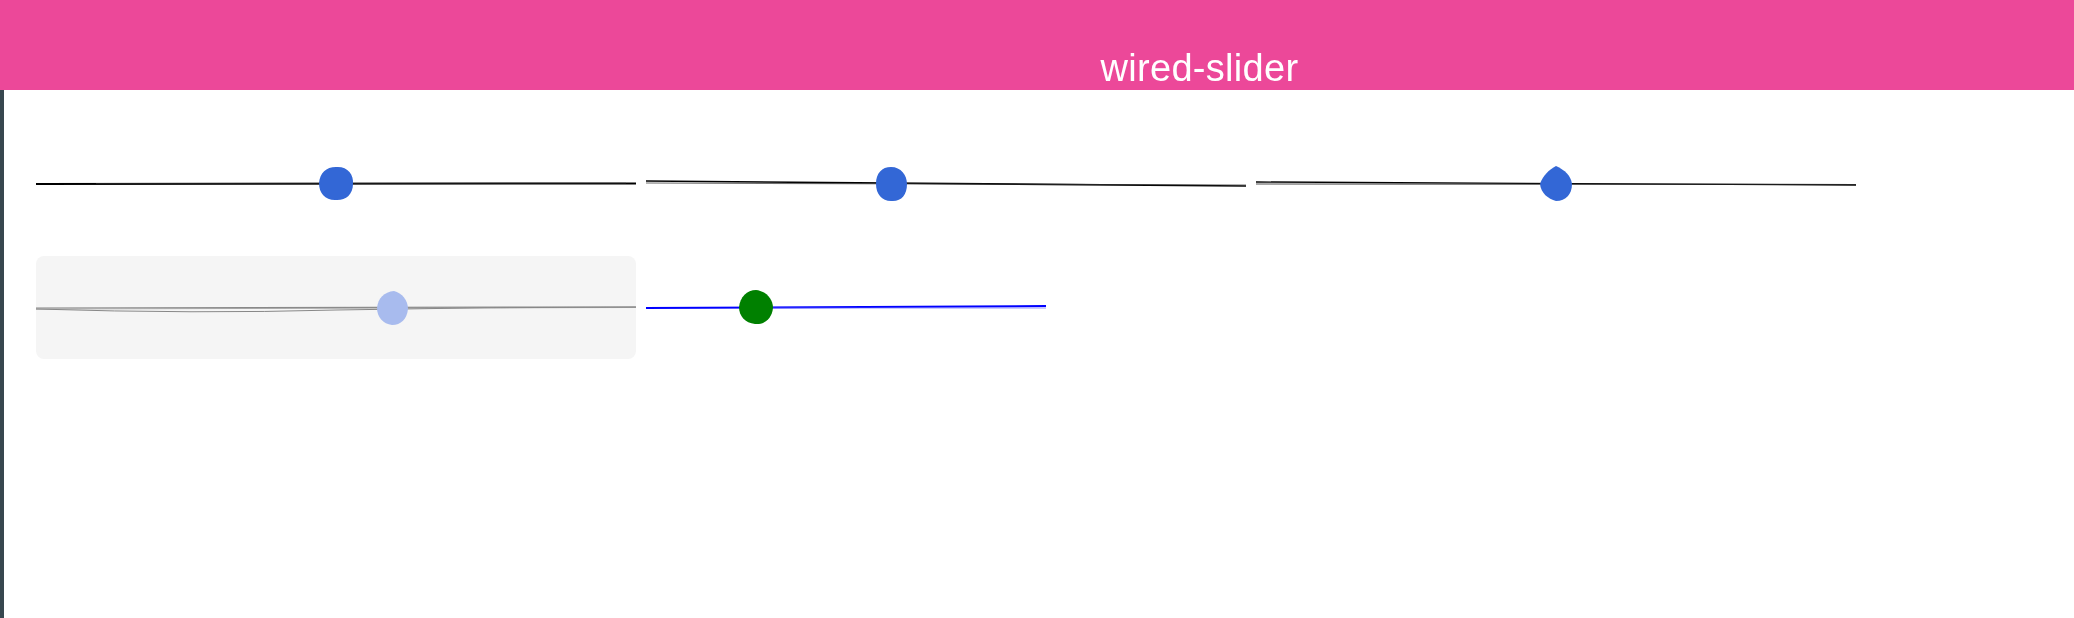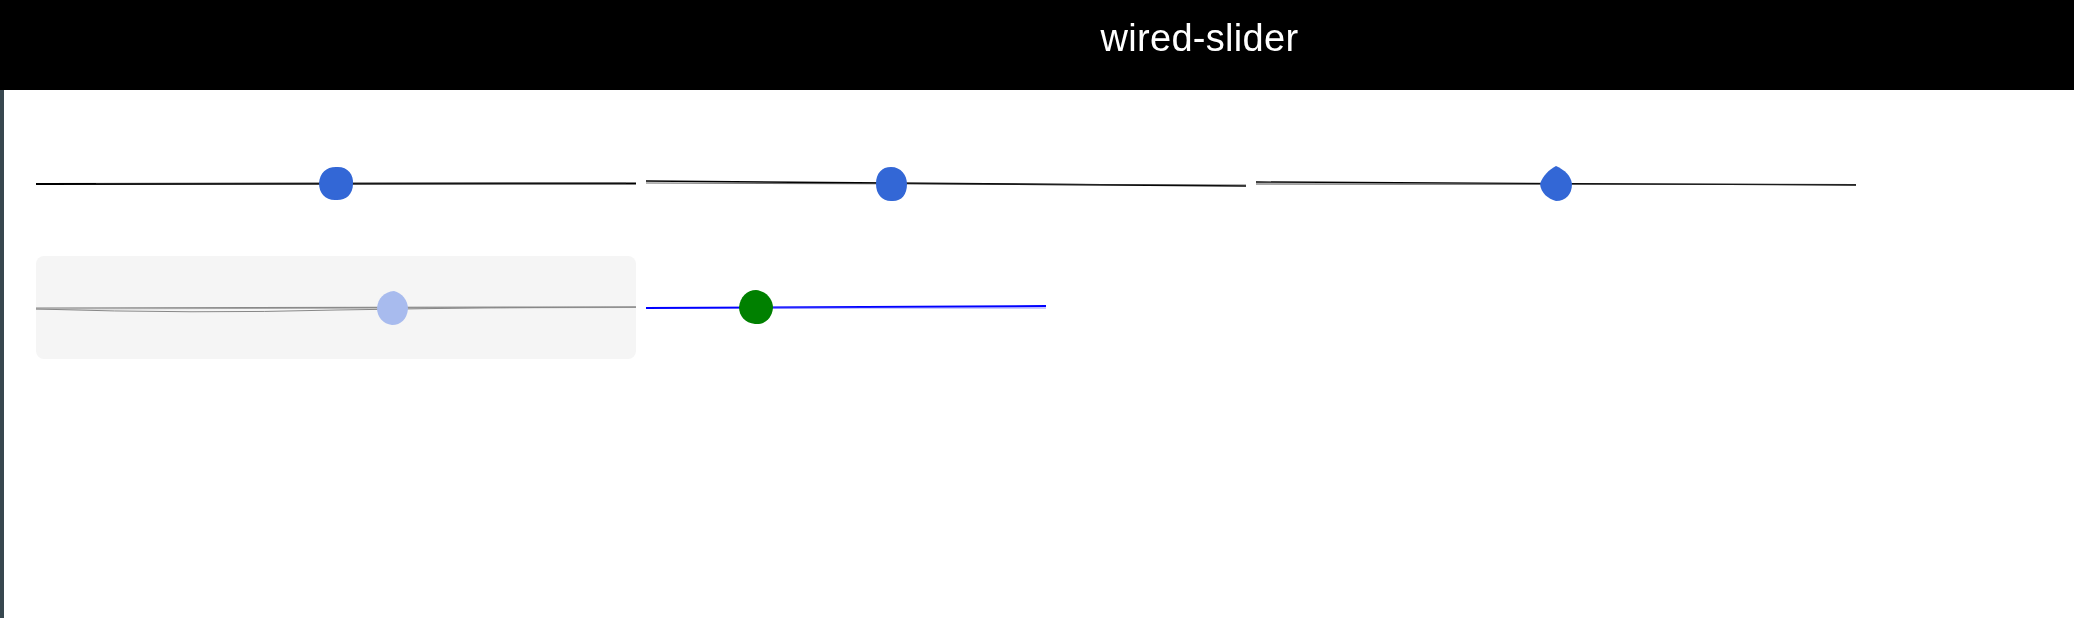--- a/index.html
+++ b/index.html
@@ -9,23 +9,23 @@
       height: 618px;
       overflow: hidden;
       background: #ffffff;
       font-family: "Liberation Sans", "DejaVu Sans", sans-serif;
     }
     .header {
       position: absolute;
       left: 0; top: 0;
       width: 2074px;
       height: 90px;
-      background: #000000;
+      background: #ec4899;
       display: flex;
-      align-items: center;
+      align-items: flex-end;
       justify-content: center;
     }
     .header-title {
       color: #ffffff;
       font-size: 38px;
       font-weight: 400;
       letter-spacing: 0.3px;
       margin-left: 325px;
       margin-top: -14px;
     }

